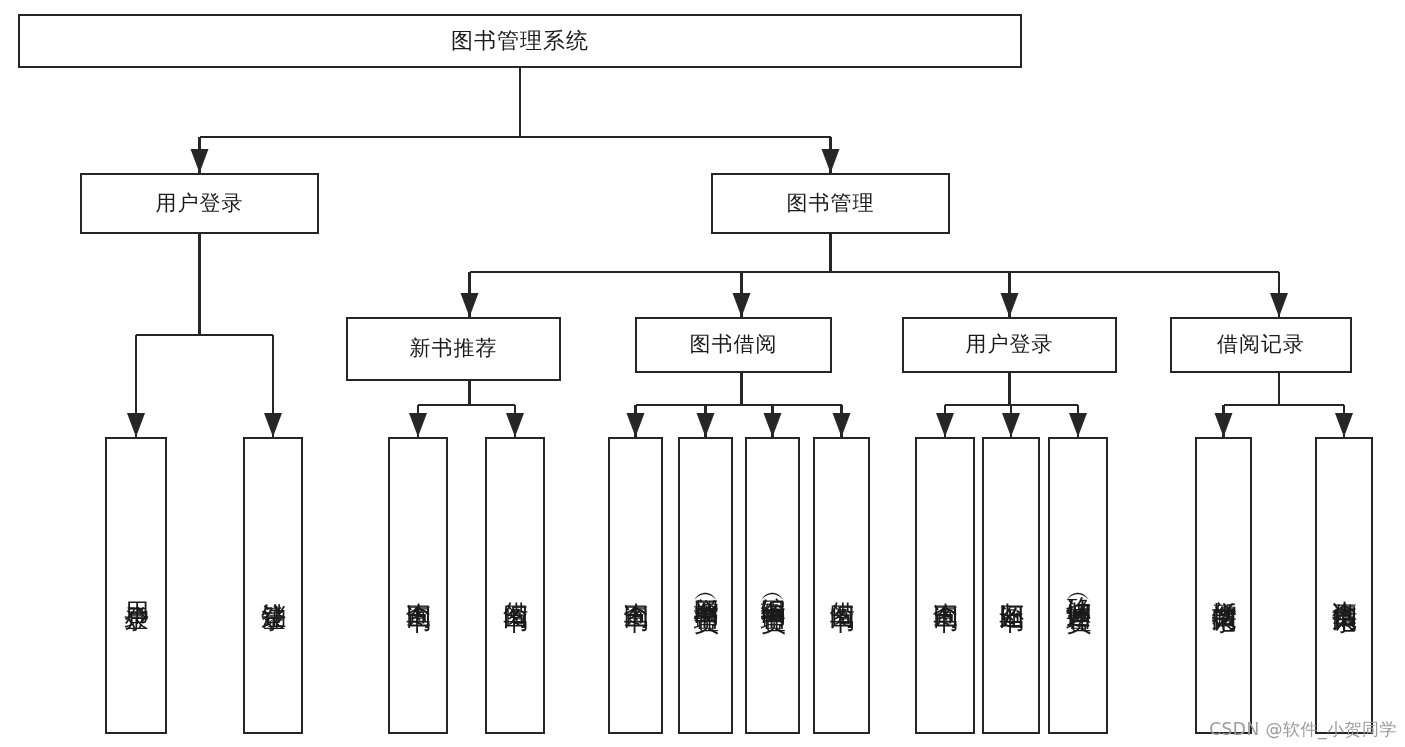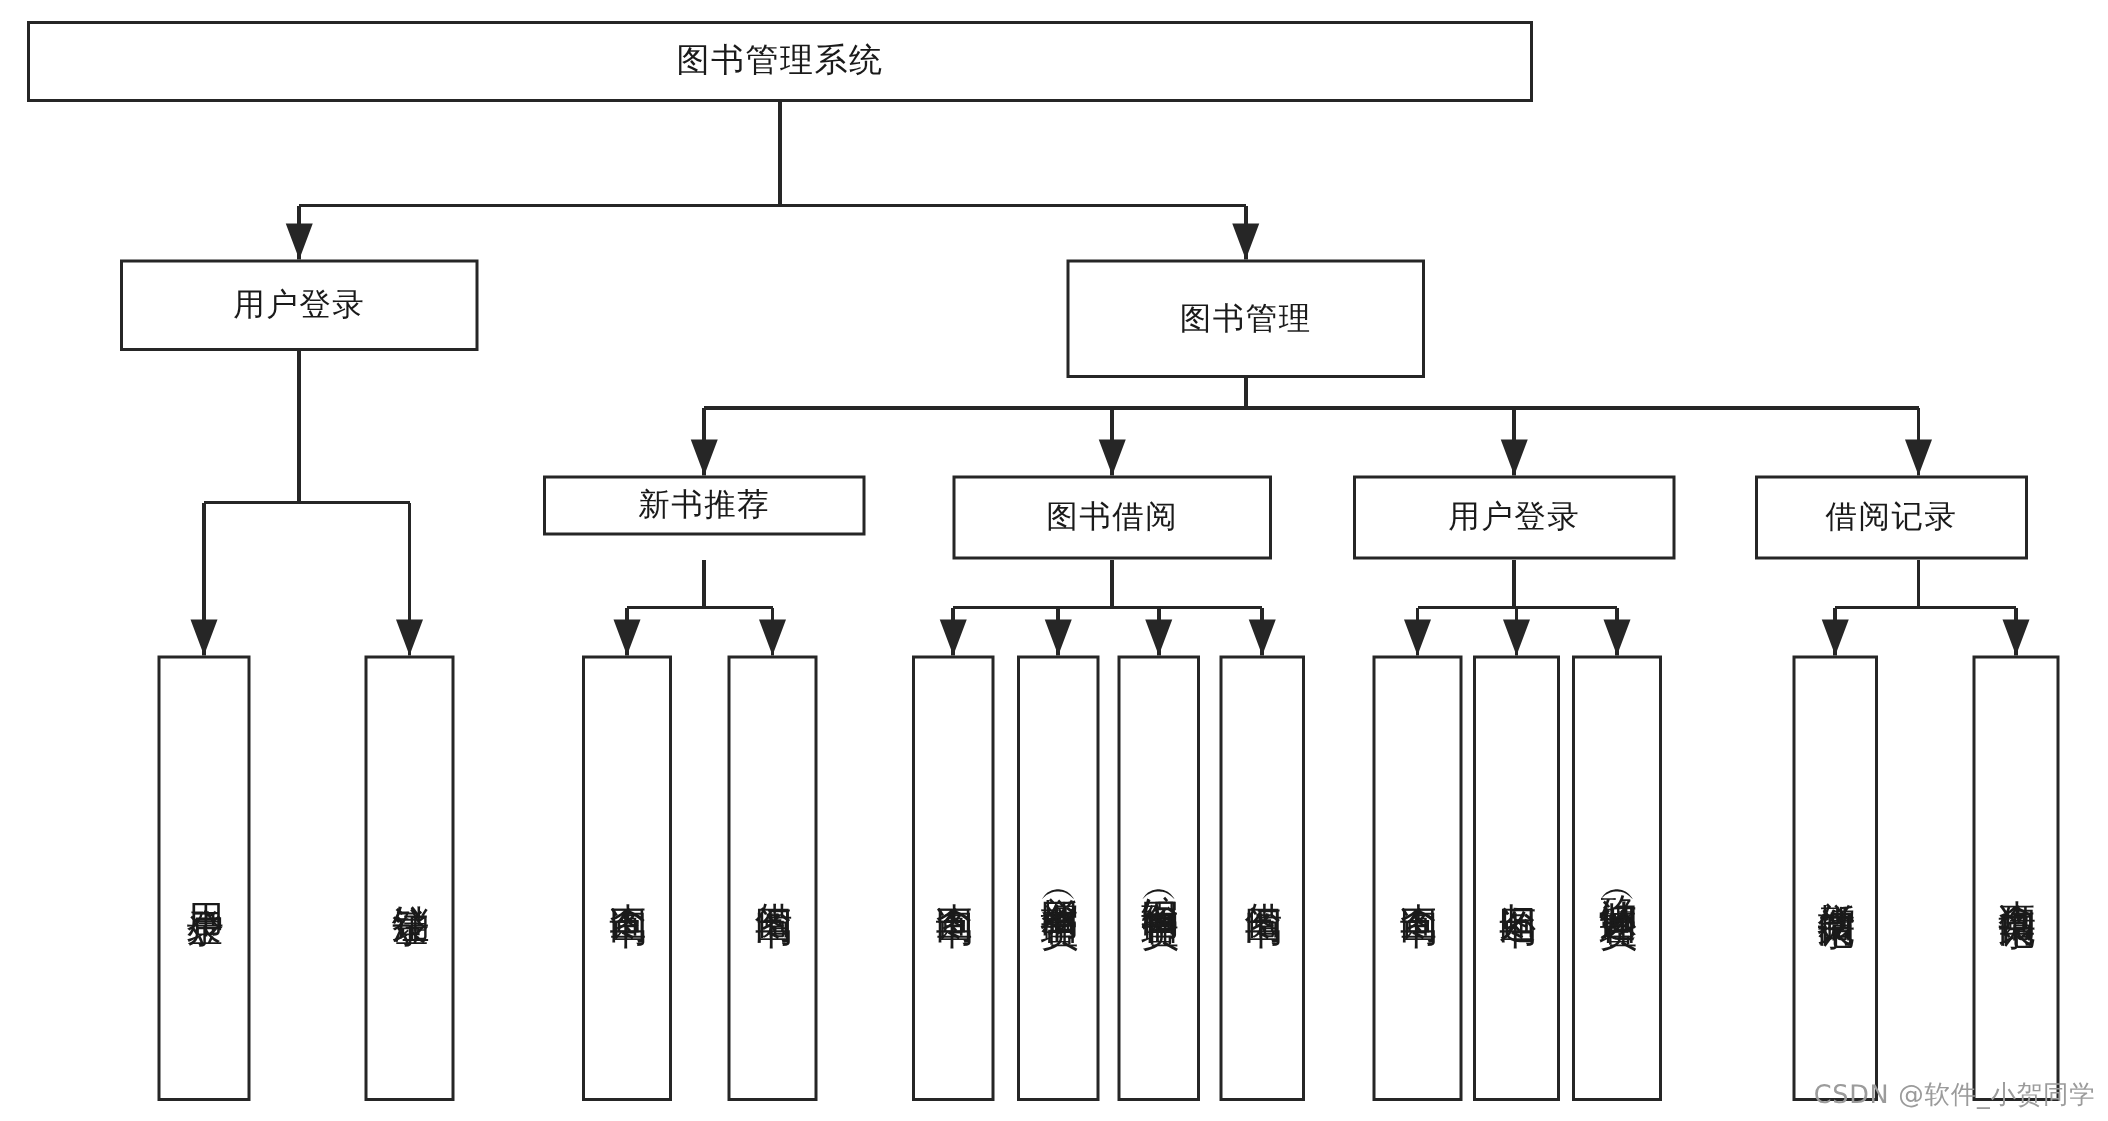--- a/index.html
+++ b/index.html
@@ -120,24 +120,24 @@
       <line x1="1223.5" y1="405" x2="1344" y2="405" stroke="#262626" stroke-width="2.6" shape-rendering="crispEdges"></line>
       <line x1="1223.5" y1="405" x2="1223.5" y2="437" stroke="#262626" stroke-width="2.6" shape-rendering="crispEdges"></line>
       <path d="M 1214.5 413 L 1232.5 413 L 1223.5 437 Z" fill="#262626"></path>
       <line x1="1344" y1="405" x2="1344" y2="437" stroke="#262626" stroke-width="2.6" shape-rendering="crispEdges"></line>
       <path d="M 1335 413 L 1353 413 L 1344 437 Z" fill="#262626"></path>
     </svg>
 
   <div class="node node-h" id="node-root" style="left: 18px; top: 14px; width: 1004px; height: 54px; text-align: right;">图书管理系统</div>
 
   <div class="node node-h" style="left: 80px; top: 173px; width: 239px; height: 61px;">用户登录</div>
-  <div class="node node-h" style="left: 711px; top: 173px; width: 239px; height: 79px;">图书管理</div>
+  <div class="node node-h" style="left: 711px; top: 173px; width: 239px; height: 61px;">图书管理</div>
 
-  <div class="node node-h" style="left: 362px; top: 317px; width: 215px; height: 40px;">新书推荐</div>
-  <div class="node node-h" style="left: 635px; top: 317px; width: 213px; height: 56px;">图书借阅</div>
+  <div class="node node-h" style="left: 346px; top: 317px; width: 215px; height: 64px;">新书推荐</div>
+  <div class="node node-h" style="left: 635px; top: 317px; width: 197px; height: 56px;">图书借阅</div>
   <div class="node node-h" style="left: 902px; top: 317px; width: 215px; height: 56px;">用户登录</div>
   <div class="node node-h" style="left: 1170px; top: 317px; width: 182px; height: 56px;">借阅记录</div>
 
   <div class="node node-v" style="left: 105px; top: 437px; width: 62px; height: 297px;">用户登录</div>
   <div class="node node-v" style="left: 243px; top: 437px; width: 60px; height: 297px;">注销登录</div>
 
   <div class="node node-v" style="left: 388px; top: 437px; width: 60px; height: 297px;">查询图书</div>
   <div class="node node-v" style="left: 485px; top: 437px; width: 60px; height: 297px;">借阅图书</div>
 
   <div class="node node-v" style="left: 608px; top: 437px; width: 55px; height: 297px;">查询图书</div>

